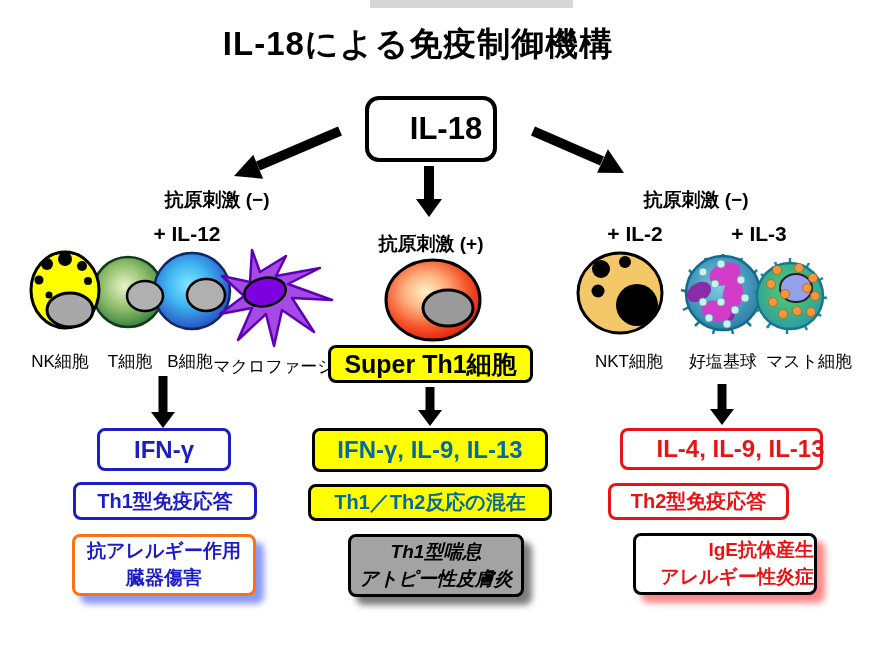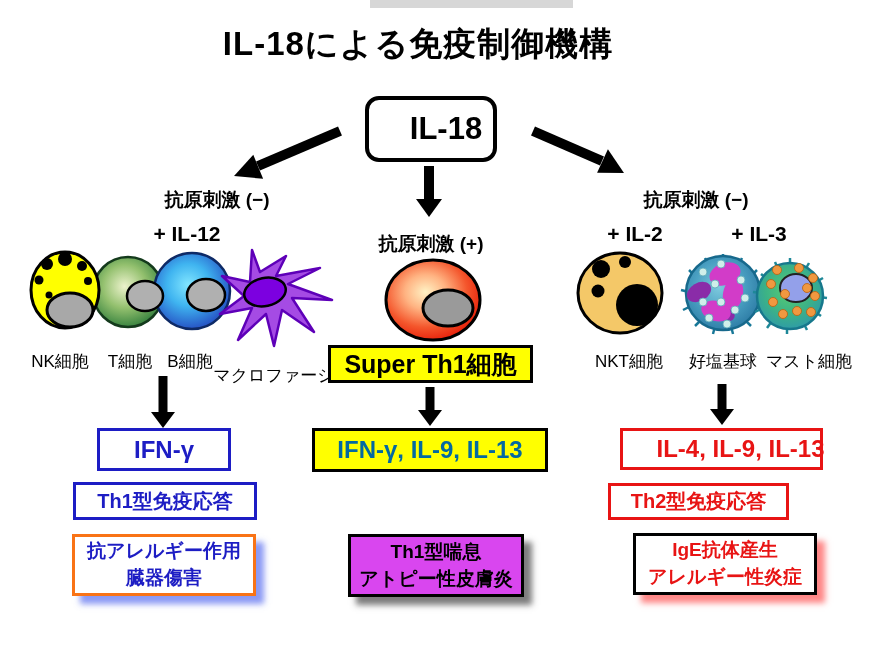--- a/index.html
+++ b/index.html
@@ -16,47 +16,48 @@
   .il18-node {
     left:365px; top:96px; width:132px; height:66px; background:#fff;
     border:4px solid #000; border-radius:14px; display:flex; align-items:center;
     justify-content:center; font-size:31px; font-weight:bold;padding-left:30px;
   }
   .stim { font-size:19px; font-weight:600; white-space:nowrap; text-align:center; }
   .cyt-add { font-size:21px; font-weight:bold; white-space:nowrap; text-align:center; }
   .cell-label { font-size:17px; font-weight:500; white-space:nowrap; text-align:center; }
   .box {
     display:flex; flex-direction:column; align-items:center; justify-content:center;
-    text-align:center; font-weight:bold; background:#fff; white-space:nowrap;
+    text-align:center; font-weight:bold; background:#fff; white-space:nowrap;border-radius:8px;
   }
   .blue-line   { border:3px solid #1d1dc4; color:#1d1dc4; }
   .yellow-line { border:3px solid #000; background:#ffff00; color:#0369a1; }
   .red-line    { border:3px solid #e81414; color:#e81414; }
   .outcome-blue {
     border:3px solid #f97316; color:#1d1dc4;
     box-shadow:8px 8px 6px rgba(90,110,240,0.70);
   }
   .outcome-yellow {
-    border:3px solid #000; color:#000; background:#d946ef;
+    border:3px solid #000; color:#000; background:#a3a3a3;
     box-shadow:8px 8px 6px rgba(70,70,70,0.70);
+    font-style:italic;
   }
   .outcome-red {
     border:3px solid #000; color:#e81414;
     box-shadow:8px 8px 6px rgba(255,70,70,0.65);
   }
   .box-ifng          { left:97px;  top:428px; width:134px; height:43px; font-size:24px; }
   .box-th1resp       { left:73px;  top:482px; width:184px; height:38px; font-size:20px; }
   .box-left-outcome  { left:72px;  top:534px; width:184px; height:62px; font-size:19px; line-height:1.4; }
   .box-superth1      { left:328px; top:345px; width:205px; height:38px; font-size:25px; border:3px solid #000; background:#ffff00; }
   .box-center-cyt    { left:312px; top:428px; width:236px; height:44px; font-size:24px; }
   .box-center-resp   { left:308px; top:484px; width:244px; height:37px; font-size:20px; }
   .box-center-outcome{ left:348px; top:534px; width:176px; height:63px; font-size:19px; line-height:1.4; }
   .box-right-cyt     { left:620px; top:428px; width:203px; height:42px; font-size:24px;padding-left:38px; }
   .box-right-resp    { left:608px; top:483px; width:181px; height:37px; font-size:20px; }
-  .box-right-outcome { left:633px; top:533px; width:184px; height:62px; font-size:19px; line-height:1.4; }
+  .box-right-outcome { left:633px; top:533px; width:184px; height:62px; font-size:19px; line-height:1.4;align-items:flex-end; }
   svg { display:block; }
   .arrows-layer { position:absolute; inset:0; pointer-events:none; }
 </style>
 </head>
 <body>
 
 <div class="canvas">
 
   <div class="abs artifact-bar"></div>
 
@@ -129,21 +130,21 @@
     <ellipse cx="182" cy="47" rx="19" ry="16" fill="#b0b0b0" stroke="#000" stroke-width="2.5"></ellipse>
     <g>
       <polygon points="228,2 236,24 262,8 252,28 296,20 264,36 308,52 268,50 290,84 258,62 250,98 242,66 214,92 228,60 196,66 220,48 198,28 226,34" fill="#a54be4" stroke="#5e00b8" stroke-width="2.5" stroke-linejoin="round"></polygon>
       <ellipse cx="241" cy="44" rx="21" ry="14" fill="#7c00e0" stroke="#000" stroke-width="2.5" transform="rotate(-12 241 44)"></ellipse>
     </g>
   </svg>
 
   <div class="abs cell-label" style="left:20px; top:350px; width:80px;">NK細胞</div>
   <div class="abs cell-label" style="left:96px; top:350px; width:68px;">T細胞</div>
   <div class="abs cell-label" style="left:156px; top:350px; width:68px;">B細胞</div>
-  <div class="abs cell-label" style="left:213px; top:364px; width:122px;">マクロファージ</div>
+  <div class="abs cell-label" style="left:213px; top:355px; width:122px;">マクロファージ</div>
 
   <div class="abs box blue-line box-ifng">
     <span>IFN-γ</span>
   </div>
   <div class="abs box blue-line box-th1resp">
     <span>Th1型免疫応答</span>
   </div>
   <div class="abs box outcome-blue box-left-outcome">
     <span>抗アレルギー作用</span>
     <span>臓器傷害</span>
@@ -162,20 +163,23 @@
     </defs>
     <ellipse cx="49" cy="42" rx="47" ry="40" fill="url(#gradR)" stroke="#000" stroke-width="3"></ellipse>
     <ellipse cx="64" cy="50" rx="25" ry="18" fill="#9a9a9a" stroke="#000" stroke-width="3"></ellipse>
   </svg>
 
   <div class="abs box box-superth1">
     <span>Super Th1細胞</span>
   </div>
   <div class="abs box yellow-line box-center-cyt">
     <span>IFN-γ, IL-9, IL-13</span>
+  </div>
+  <div class="abs box yellow-line box-center-resp">
+    <span>Th1／Th2反応の混在</span>
   </div>
   <div class="abs box outcome-yellow box-center-outcome">
     <span>Th1型喘息</span>
     <span>アトピー性皮膚炎</span>
   </div>
 
   <div class="abs stim" style="left:596px; top:187px; width:200px;">抗原刺激 (−)</div>
   <div class="abs cyt-add" style="left:585px; top:222px; width:100px;">+ IL-2</div>
   <div class="abs cyt-add" style="left:709px; top:222px; width:100px;">+ IL-3</div>
 

